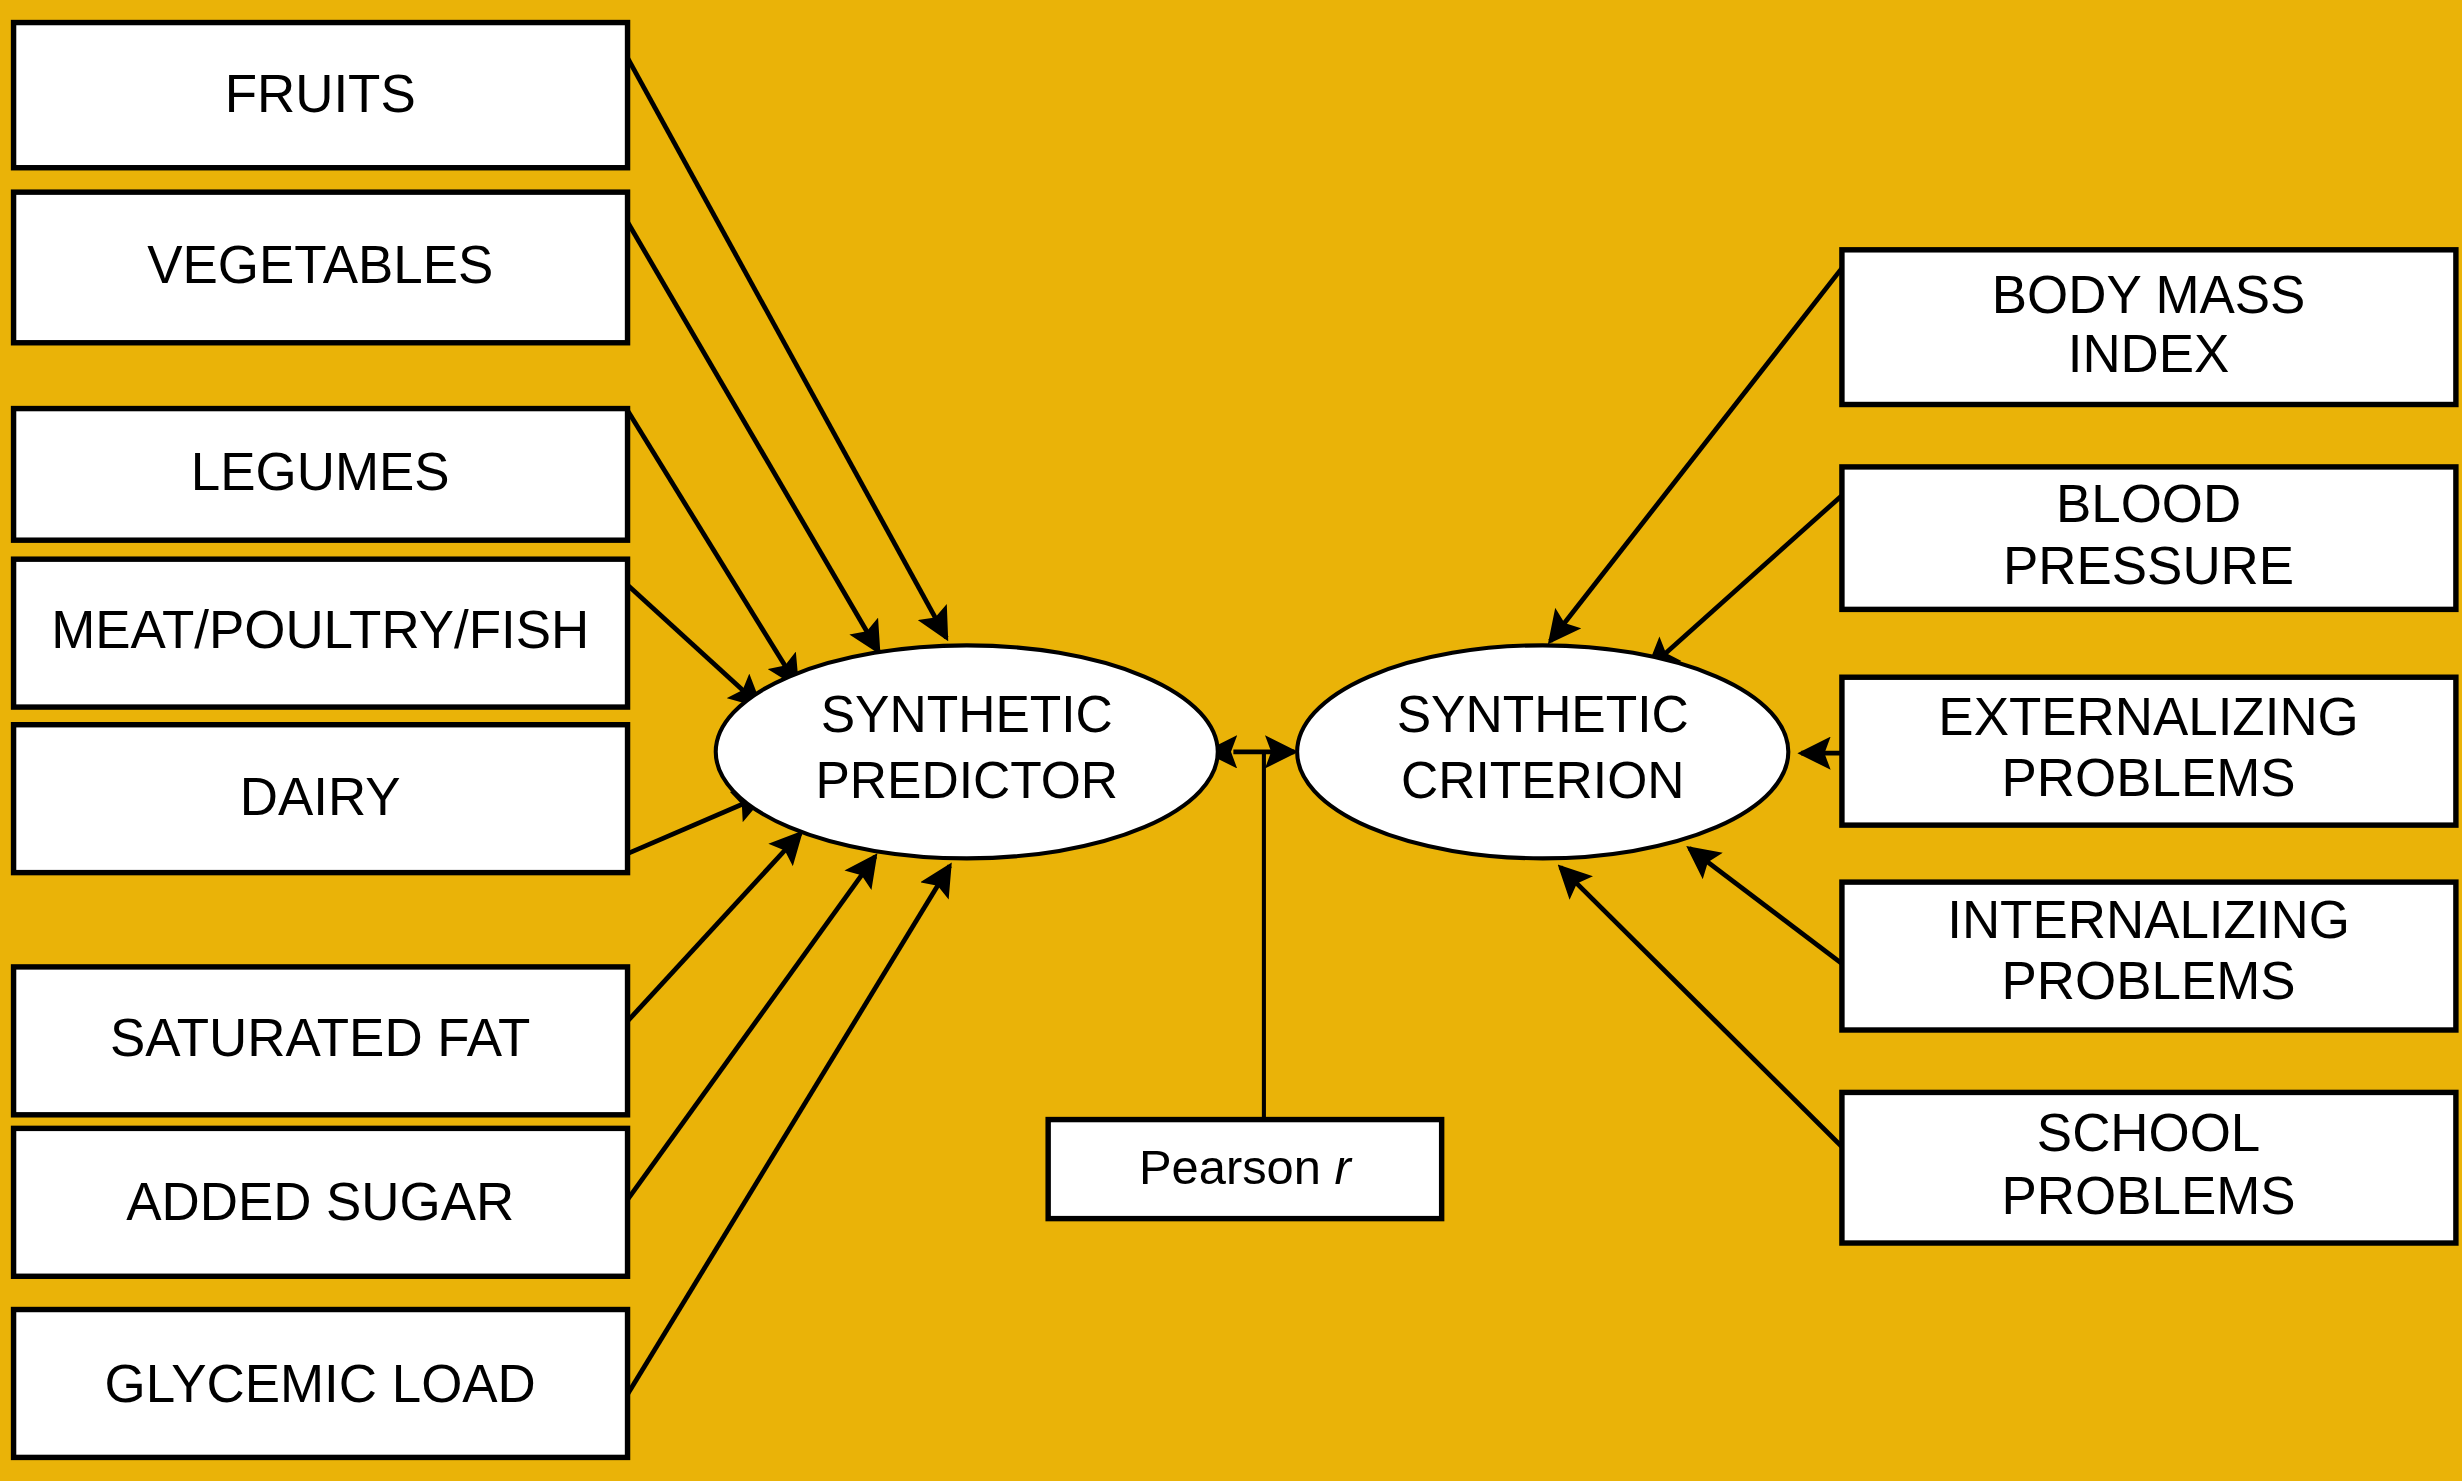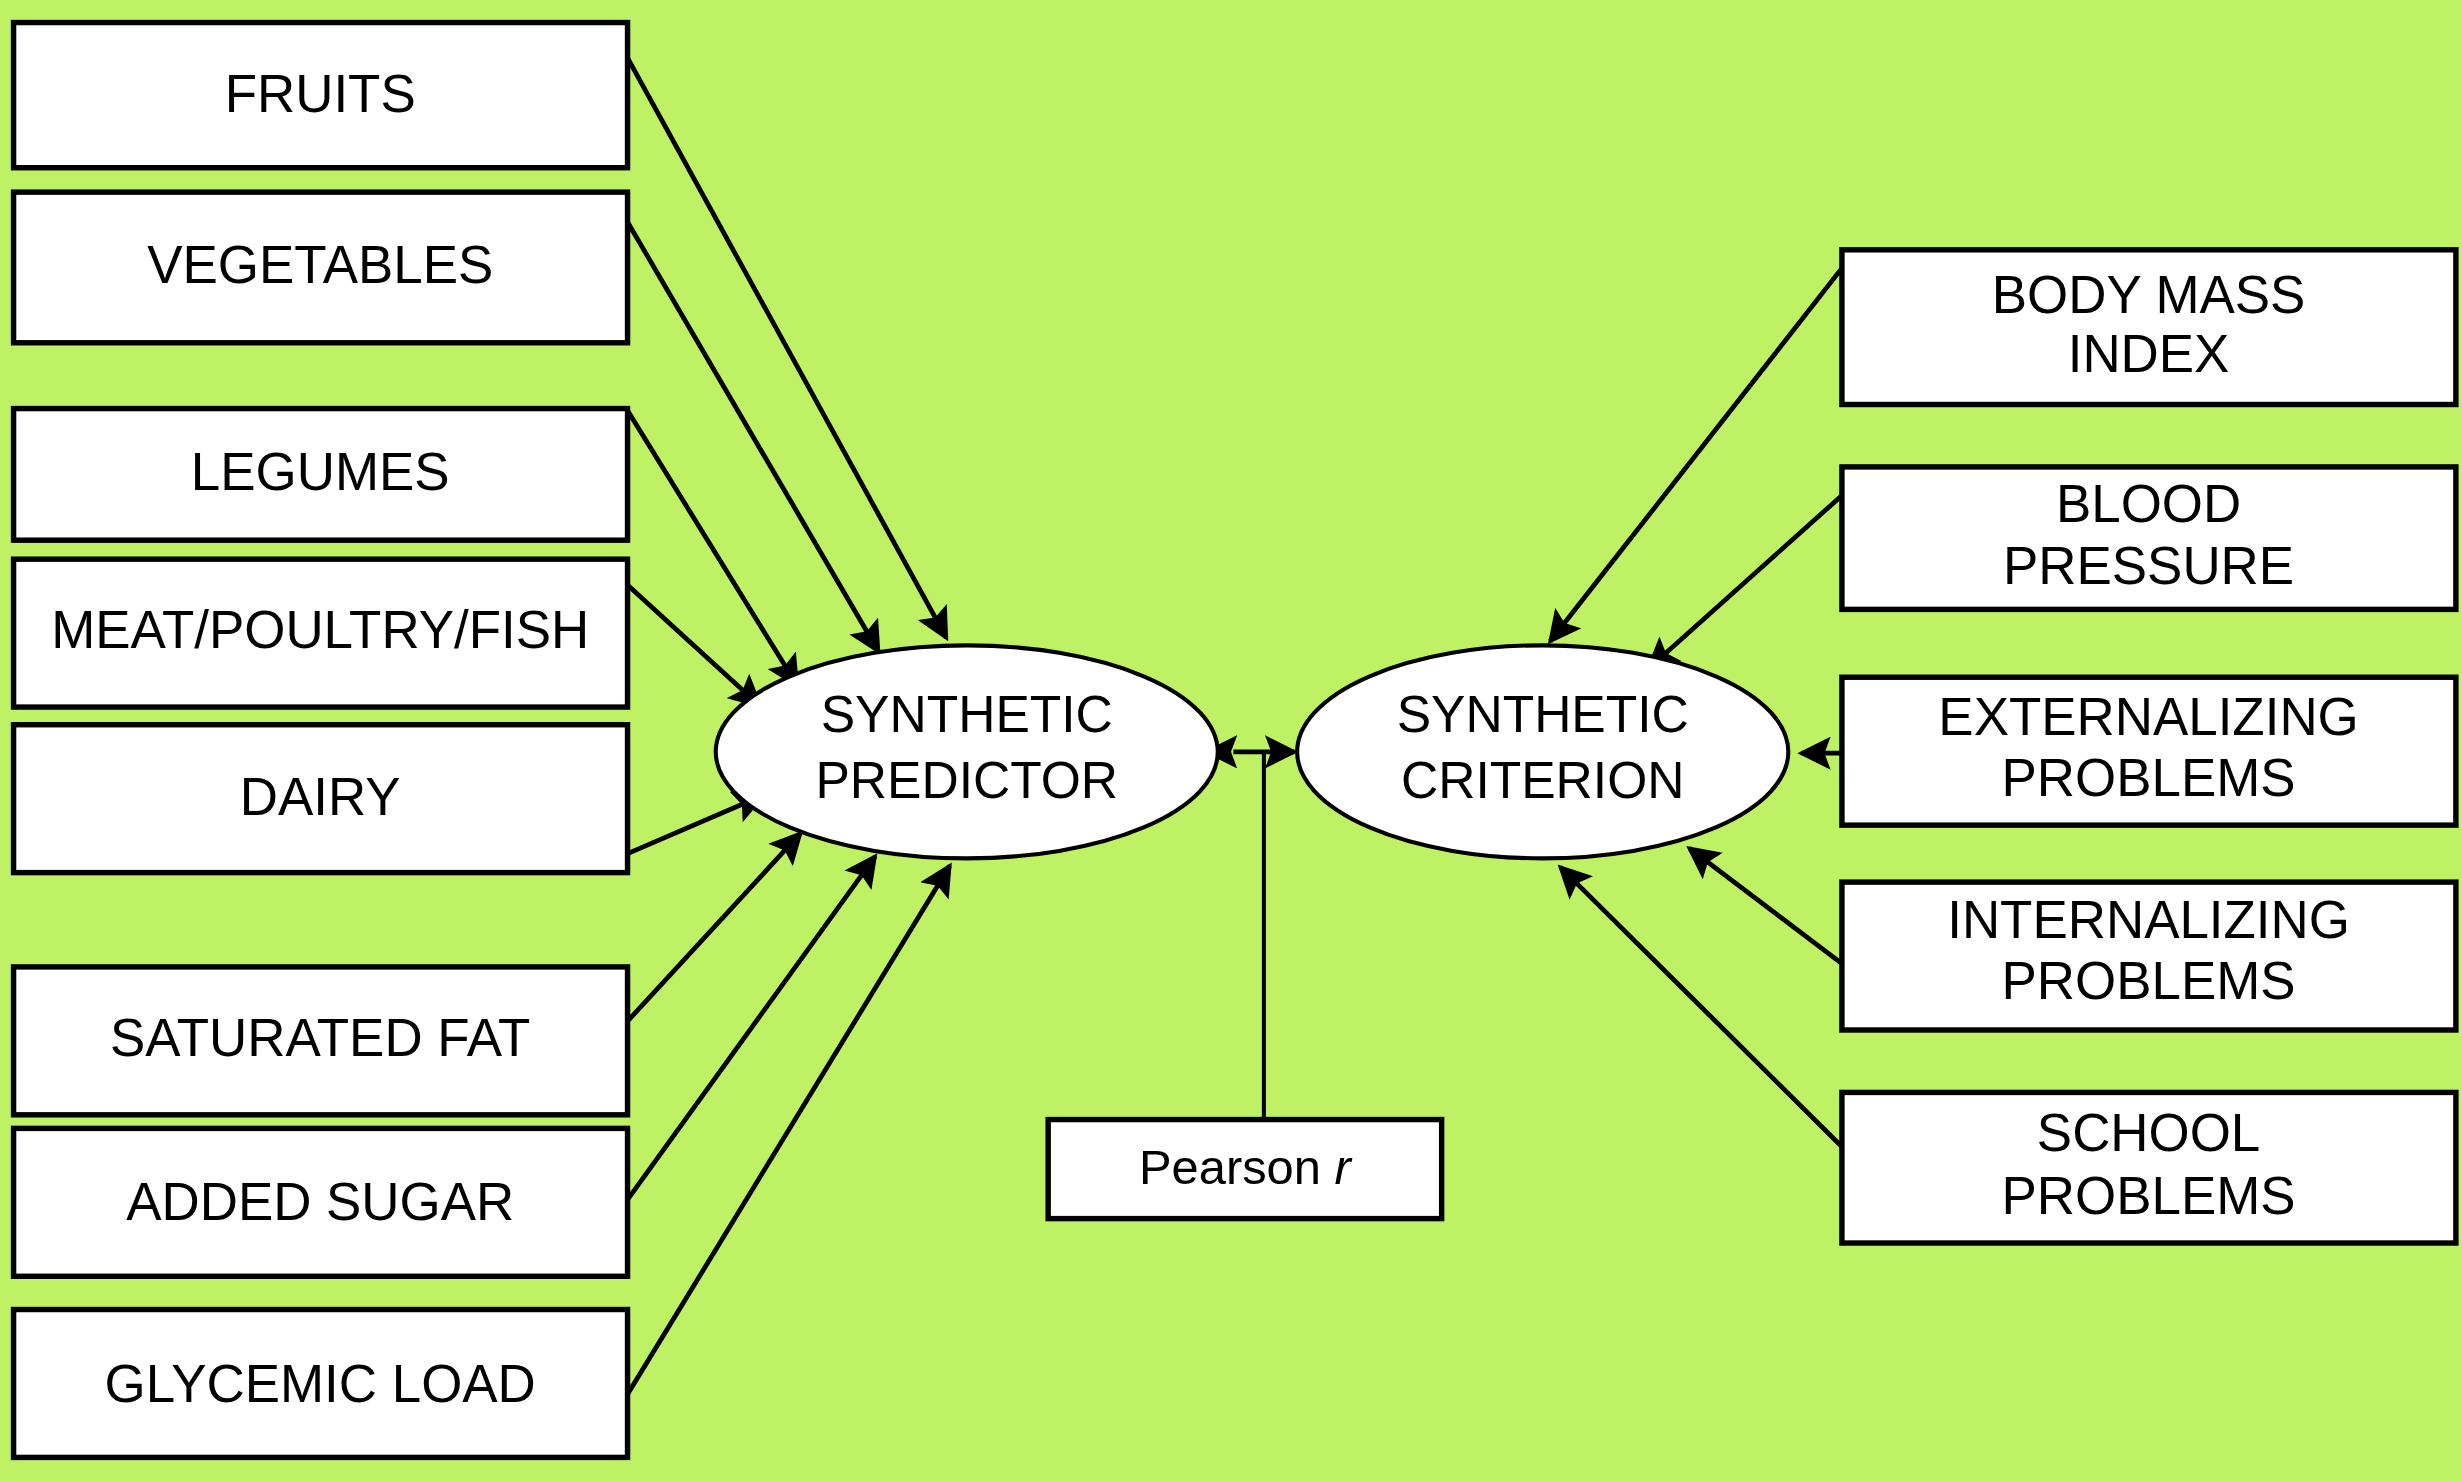--- a/index.html
+++ b/index.html
@@ -11,21 +11,21 @@
   body {
     width: 2462px;
     height: 1482px;
     overflow: hidden;
     font-family: "Liberation Sans", sans-serif;
   }
   #diagram-root {
     position: relative;
     width: 2462px;
     height: 1482px;
-    background: #bef264;
+    background: #eab308;
   }
   svg.diagram-canvas {
     display: block;
     width: 2462px;
     height: 1482px;
   }
   .node-rect {
     fill: #ffffff;
     stroke: #000000;
     stroke-width: 8;

